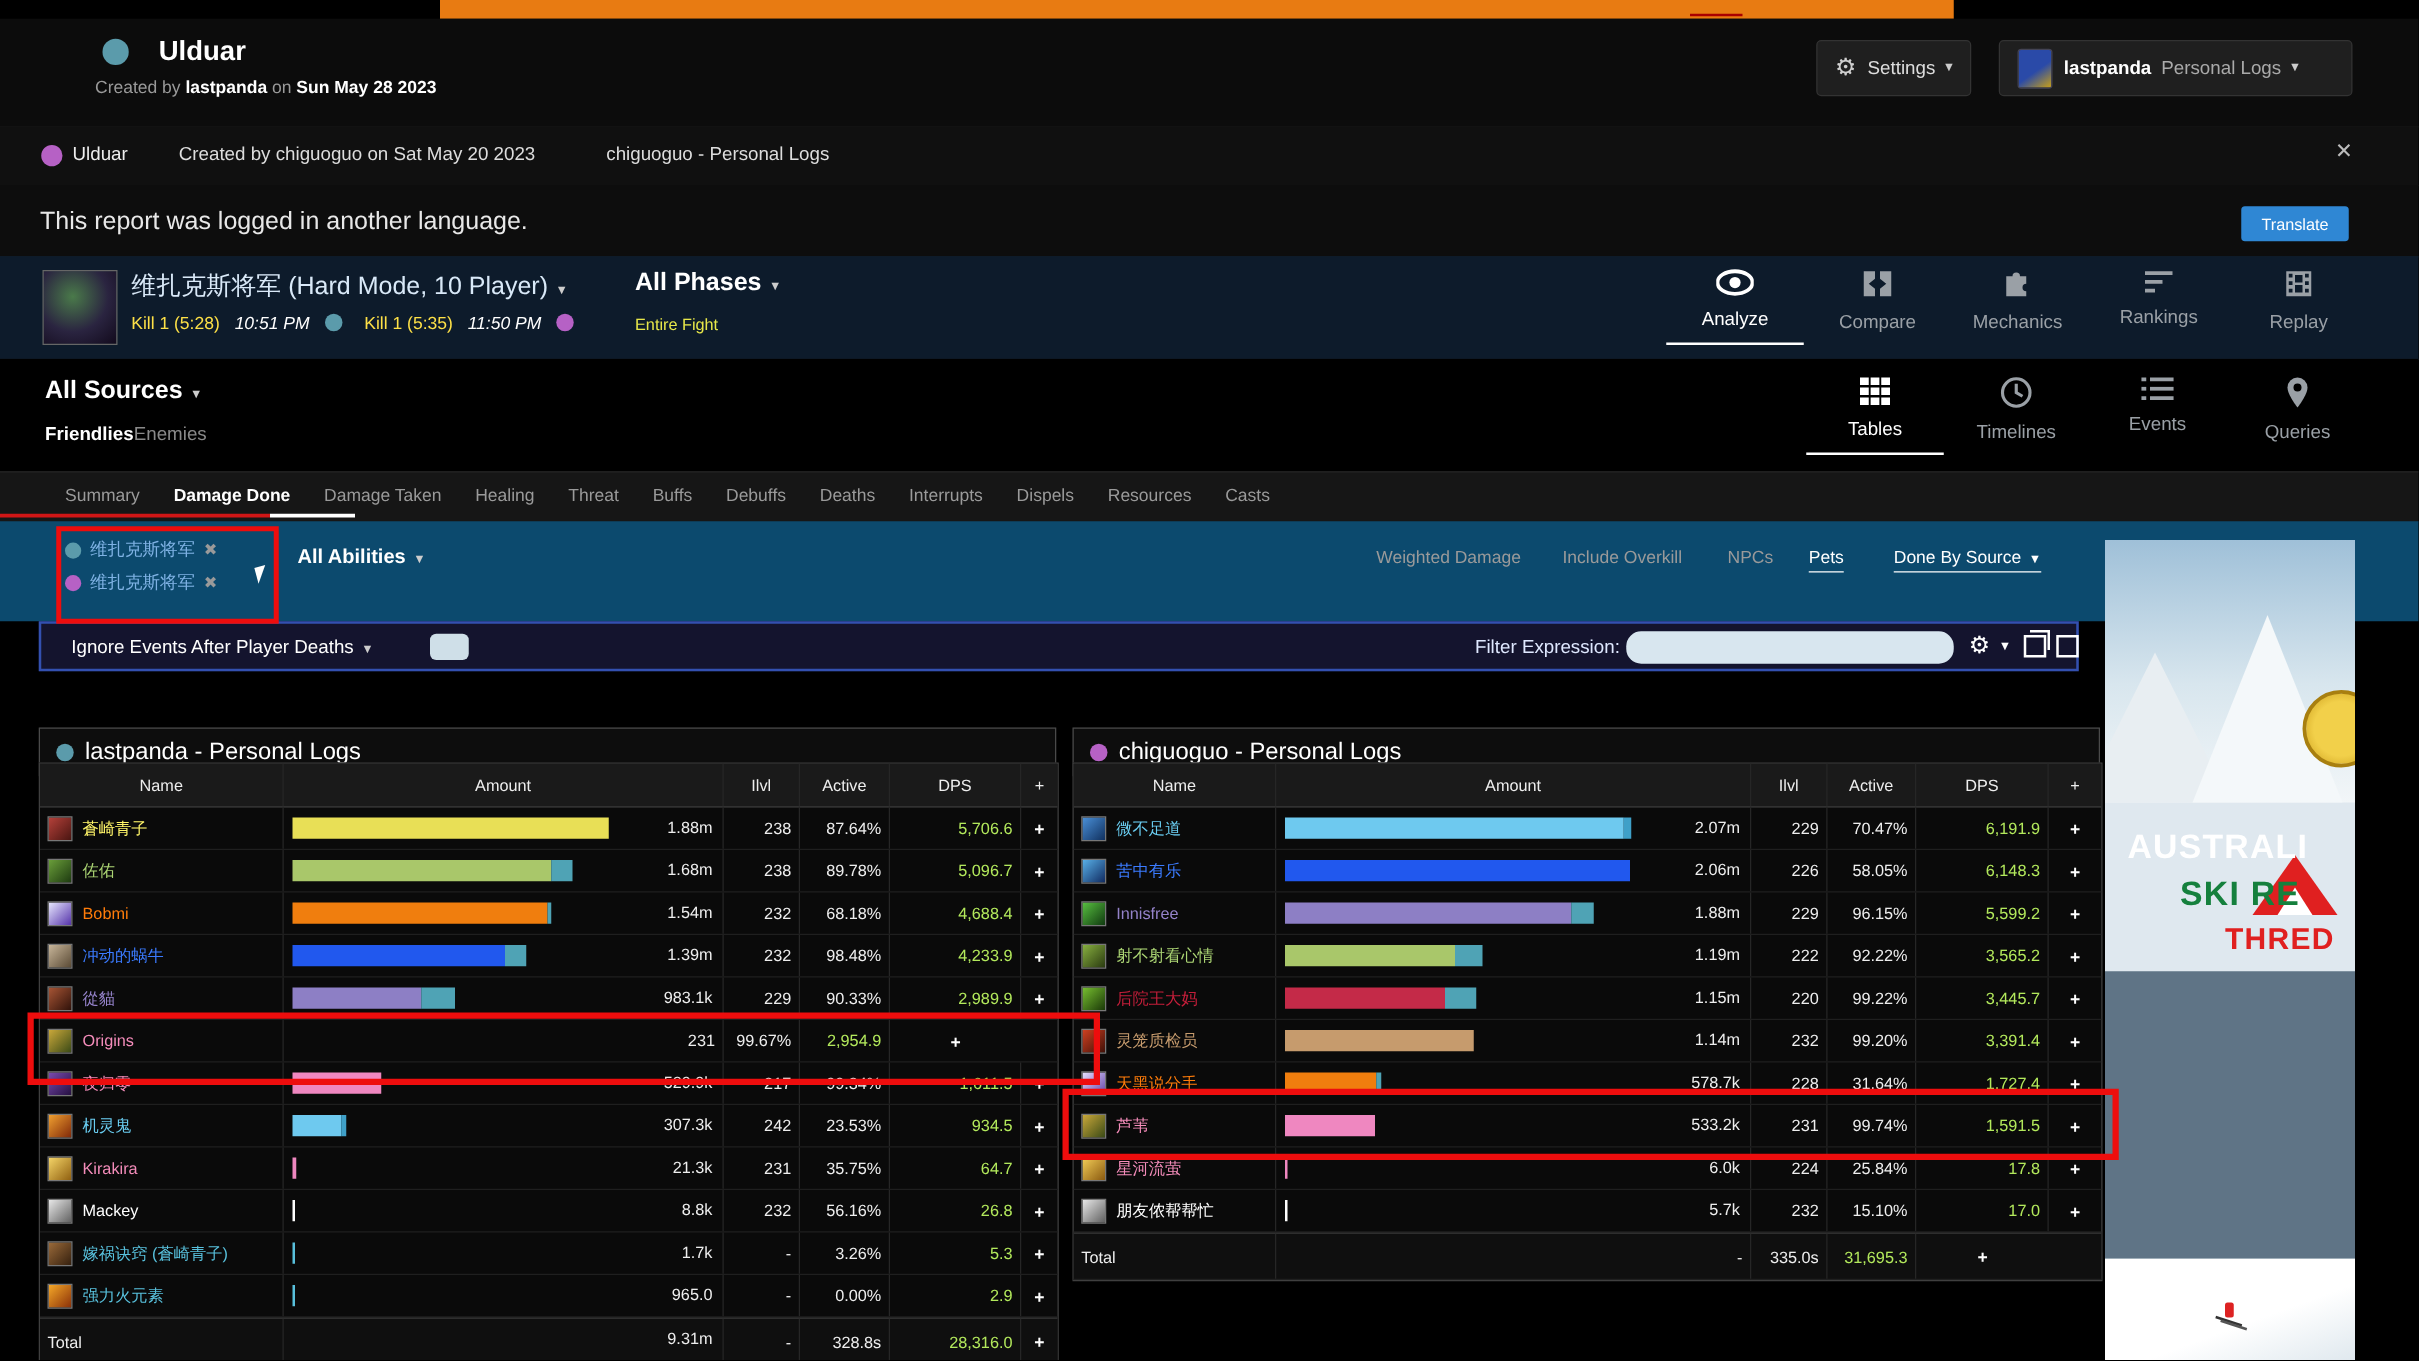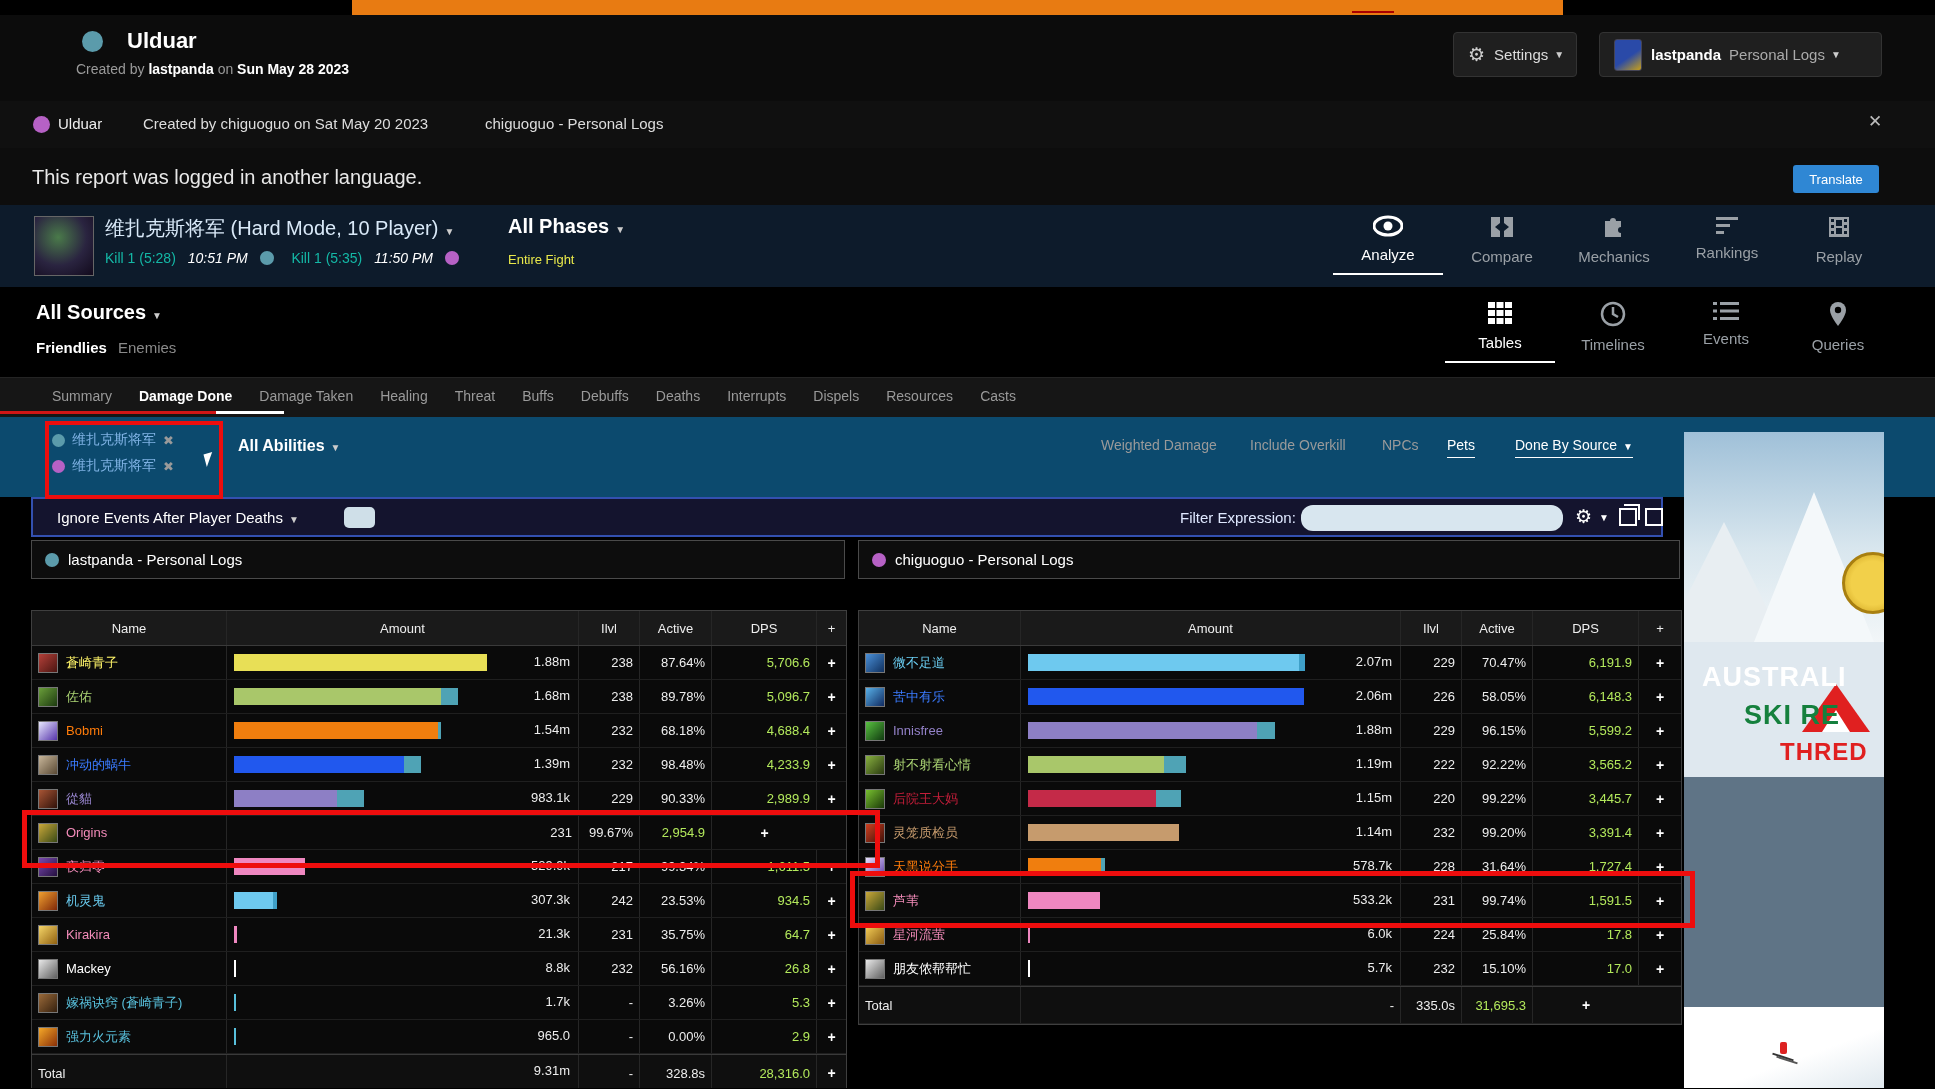--- a/index.html
+++ b/index.html
@@ -35,35 +35,35 @@
   #translate-row{left:0;top:148px;width:1935px;height:57px;background:#0d0d0d;border-bottom:1px solid #1a2430;}
   #translate-msg{left:32px;top:18px;font-size:20px;color:#e8e8e8;}
   #translate-btn{left:1793px;top:17px;width:86px;height:28px;background:#2f87d4;border-radius:3px;
      color:#fff;font-size:13px;display:flex;align-items:center;justify-content:center;}
   
   #bossbar{left:0;top:205px;width:1935px;height:82px;background:#0d1b2b;border-bottom:1px solid #24344a;}
   #boss-icon{left:34px;top:11px;width:58px;height:58px;border:1px solid #666;
      background:radial-gradient(circle at 40% 35%,#4a7a4a 0%,#2a2440 55%,#120a1c 100%);}
   #boss-name{left:105px;top:10px;font-size:20px;color:#d9e9f8;}
   #kill-line{left:105px;top:45px;font-size:14px;}
-  .kill{color:#14b8a6;margin-right:8px;}
+  .kill{color:#fde047;margin-right:8px;}
   .ktime{color:#fff;font-style:italic;margin-right:8px;}
   .kdot{width:14px;height:14px;margin-right:14px;vertical-align:-2px;}
   #phases{left:508px;top:10px;font-size:20px;font-weight:bold;color:#fff;}
   #phase-sub{left:508px;top:47px;font-size:13px;color:#e8e84a;}
   .navitem{width:110px;text-align:center;top:12px;cursor:pointer;}
   .navitem .nlabel{font-size:15px;color:#9aa0a6;margin-top:5px;}
   .navitem.active .nlabel{color:#fff;}
   .navitem svg{display:inline-block;}
   .nav-underline{height:2px;background:#fff;}
   
   #sourcesbar{left:0;top:287px;width:1935px;height:90px;background:#000;}
   #src-title{left:36px;top:14px;font-size:20px;font-weight:bold;color:#fff;}
   #src-friendlies{left:36px;top:52px;font-size:15px;font-weight:bold;color:#fff;}
-  #src-enemies{left:118px;top:52px;font-size:15px;color:#8a8a8a;}
+  #src-enemies{left:107px;top:52px;font-size:15px;color:#8a8a8a;}
   
   #tabsbar{left:0;top:377px;width:1935px;height:40px;background:#161616;border-top:1px solid #242424;}
   #tabs{display:flex;gap:27px;padding-left:52px;align-items:center;height:36px;}
   .tab{font-size:14px;color:#9a9a9a;white-space:nowrap;cursor:pointer;}
   .tab.active{color:#fff;font-weight:bold;}
   #tab-underline-red{left:0;top:411px;width:216px;height:3px;background:#d01616;}
   #tab-underline-white{left:216px;top:411px;width:68px;height:3px;background:#fff;}
   
   #pillrow{left:0;top:417px;width:1935px;height:80px;background:#0c4a6e;}
   .pill{position:absolute;left:52px;font-size:14px;color:#7fb2e4;display:flex;align-items:center;gap:7px;}
@@ -80,22 +80,22 @@
   #ignore-toggle{left:311px;top:8px;width:31px;height:21px;border-radius:5px;background:#cfdfe8;cursor:pointer;}
   #filter-label{left:1147px;top:10px;font-size:15px;color:#dfe8ff;}
   #filter-input{left:1268px;top:6px;width:258px;height:24px;border-radius:12px;background:#d8e6ef;border:none;}
   #filter-gear{left:1542px;top:6px;font-size:19px;color:#fff;}
   #filter-gear-caret{left:1566px;top:13px;font-size:10px;color:#fff;}
   .winicon{top:9px;width:14px;height:14px;border:2px solid #fff;}
   #win-restore{left:1586px;}
   #win-restore:before{content:"";position:absolute;left:3px;top:-6px;width:14px;height:14px;border:2px solid #fff;border-bottom:none;border-left:none;}
   #win-max{left:1612px;}
   
-  .panel-header{position:absolute;top:540px;height:39px;background:#0d0d0d;border:1px solid #4a4a4a;
-     box-sizing:border-box;display:flex;align-items:center;padding-left:13px;font-size:15px;color:#fff;gap:9px;}
+  .panel-header{position:absolute;top:582px;height:39px;background:#0d0d0d;border:1px solid #4a4a4a;
+     box-sizing:border-box;display:flex;align-items:center;padding-left:13px;font-size:19px;color:#fff;gap:9px;}
   #ph-left{left:31px;width:814px;}
   #ph-right{left:858px;width:822px;}
   .ph-dot{width:14px;height:14px;}
   .table{position:absolute;top:610px;border:1px solid #3f3f3f;box-sizing:content-box;background:#0a0a0a;}
   #table-left{left:31px;width:814px;}
   #table-right{left:858px;width:822px;}
   .trow{display:grid;align-items:center;border-bottom:1px solid #1f1f1f;height:33px;}
   #table-left .trow{grid-template-columns:195px 352px 61px 72px 105px 29px;}
   #table-right .trow{grid-template-columns:162px 380px 61px 71px 106px 42px;}
   .trow.thead{height:34px;background:#1a1a1a;border-bottom:1px solid #3a3a3a;color:#fff;font-size:14px;}

